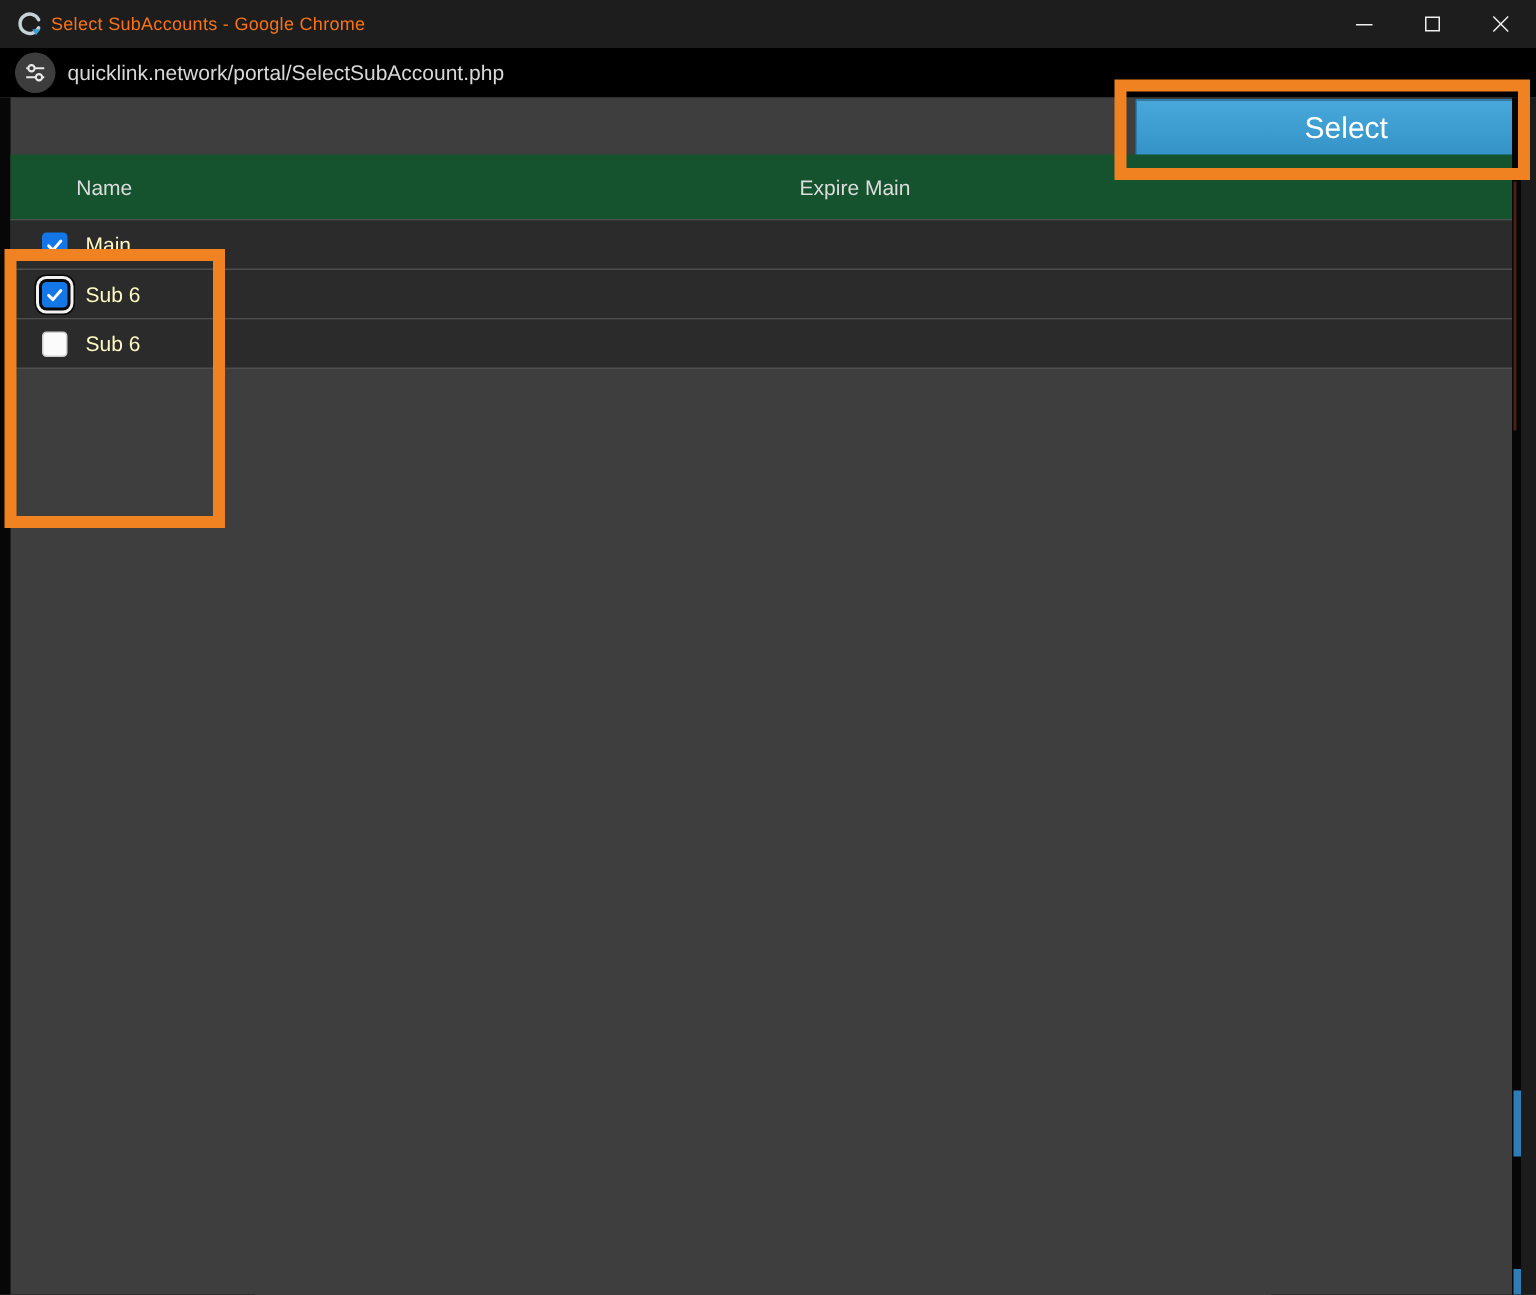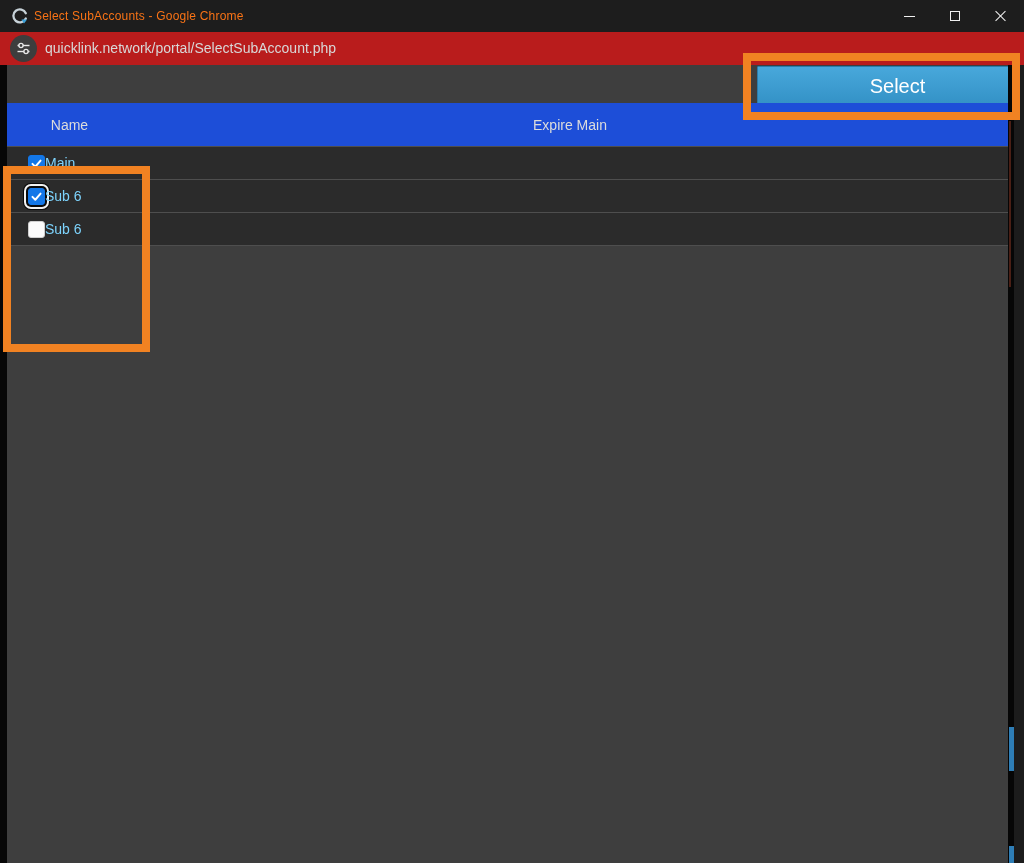--- a/index.html
+++ b/index.html
@@ -22,21 +22,21 @@
   .glyph-close { position: relative; width: 12px; height: 12px; }
   .glyph-close::before, .glyph-close::after {
     content: ""; position: absolute; left: 5px; top: -1px; width: 1px; height: 14px; background: #f0f0f0;
   }
   .glyph-close::before { transform: rotate(45deg); }
   .glyph-close::after { transform: rotate(-45deg); }
 
   
   .urlbar {
     position: absolute; left: 0; top: 32px; width: 1024px; height: 33px;
-    background: #b91c1c; display: flex; align-items: center;
+    background: #000000; display: flex; align-items: center;
   }
   .site-info {
     position: absolute; left: 10px; top: 3px; width: 27px; height: 27px; border-radius: 50%;
     background: #3d3d3d; display: flex; align-items: center; justify-content: center;
   }
   .url-text { position: absolute; left: 45px; top: 8px; font-size: 14px; color: #d8d8d8; }
 
   
   .page { position: absolute; left: 0; top: 65px; width: 1024px; height: 798px; background: #3e3e3e; }
   .edge-left { position: absolute; left: 0; top: 0; width: 7px; height: 798px; background: #070707; }
@@ -51,31 +51,31 @@
     position: absolute; left: 757px; top: 1px; width: 281px; height: 40px;
     background: linear-gradient(#48a8db, #3391c6);
     border: 1px solid #2a7dab; border-radius: 1px;
     color: #ffffff; font-size: 20px; font-family: "Liberation Sans", sans-serif;
     display: flex; align-items: center; justify-content: center; cursor: pointer;
   }
 
   
   .subaccount-table { position: absolute; left: 7px; top: 38px; width: 1001px; }
   .thead {
-    display: flex; height: 44px; background: #1d4ed8; border-bottom: 1px solid #4e4e4e;
+    display: flex; height: 44px; background: #14532d; border-bottom: 1px solid #4e4e4e;
     align-items: center; color: #dcdcdc; font-size: 14px;
   }
   .th-name { width: 125px; text-align: center; }
   .th-expire { flex: 1; text-align: center; }
   .trow {
     display: flex; height: 33px; background: #2b2b2b; border-bottom: 1px solid #4e4e4e;
     align-items: center;
   }
   .cell-name { width: 125px; display: flex; align-items: center; padding-left: 21px; }
-  .row-label { color: #7dd3fc; font-size: 14px; margin-left: 0; white-space: nowrap; }
+  .row-label { color: #fef9c3; font-size: 14px; margin-left: 12px; white-space: nowrap; }
   .cell-expire { flex: 1; }
 
   
   .cb {
     width: 17px; height: 17px; border-radius: 3px; background: #fbfbfb;
     border: 1px solid #cfcfcf; flex: 0 0 auto; display: flex; align-items: center; justify-content: center;
   }
   .cb.checked { background: #1377e8; border-color: #1377e8; }
   .cb svg { display: none; }
   .cb.checked svg { display: block; }

